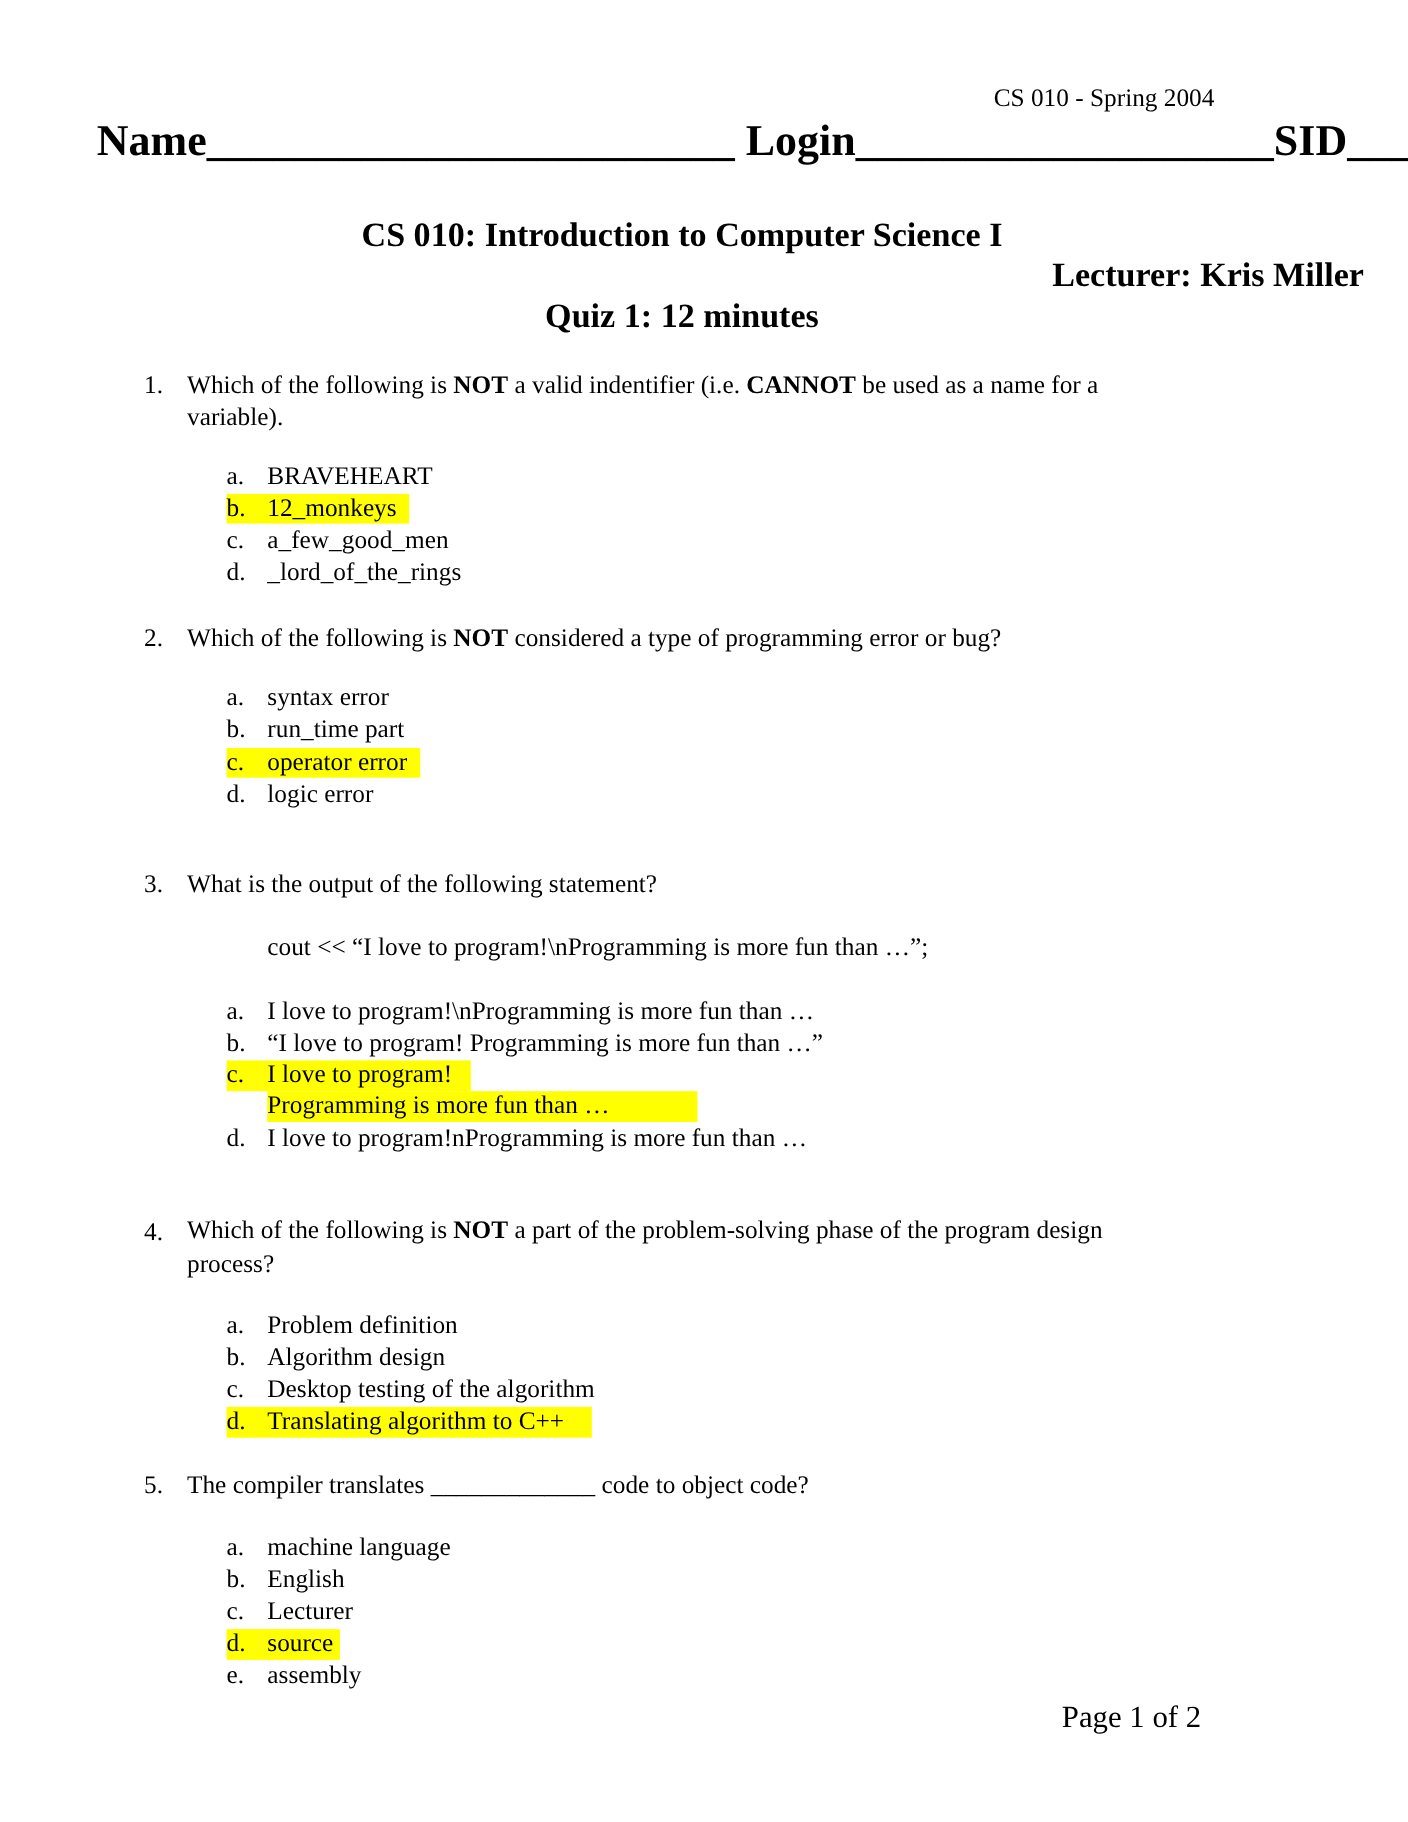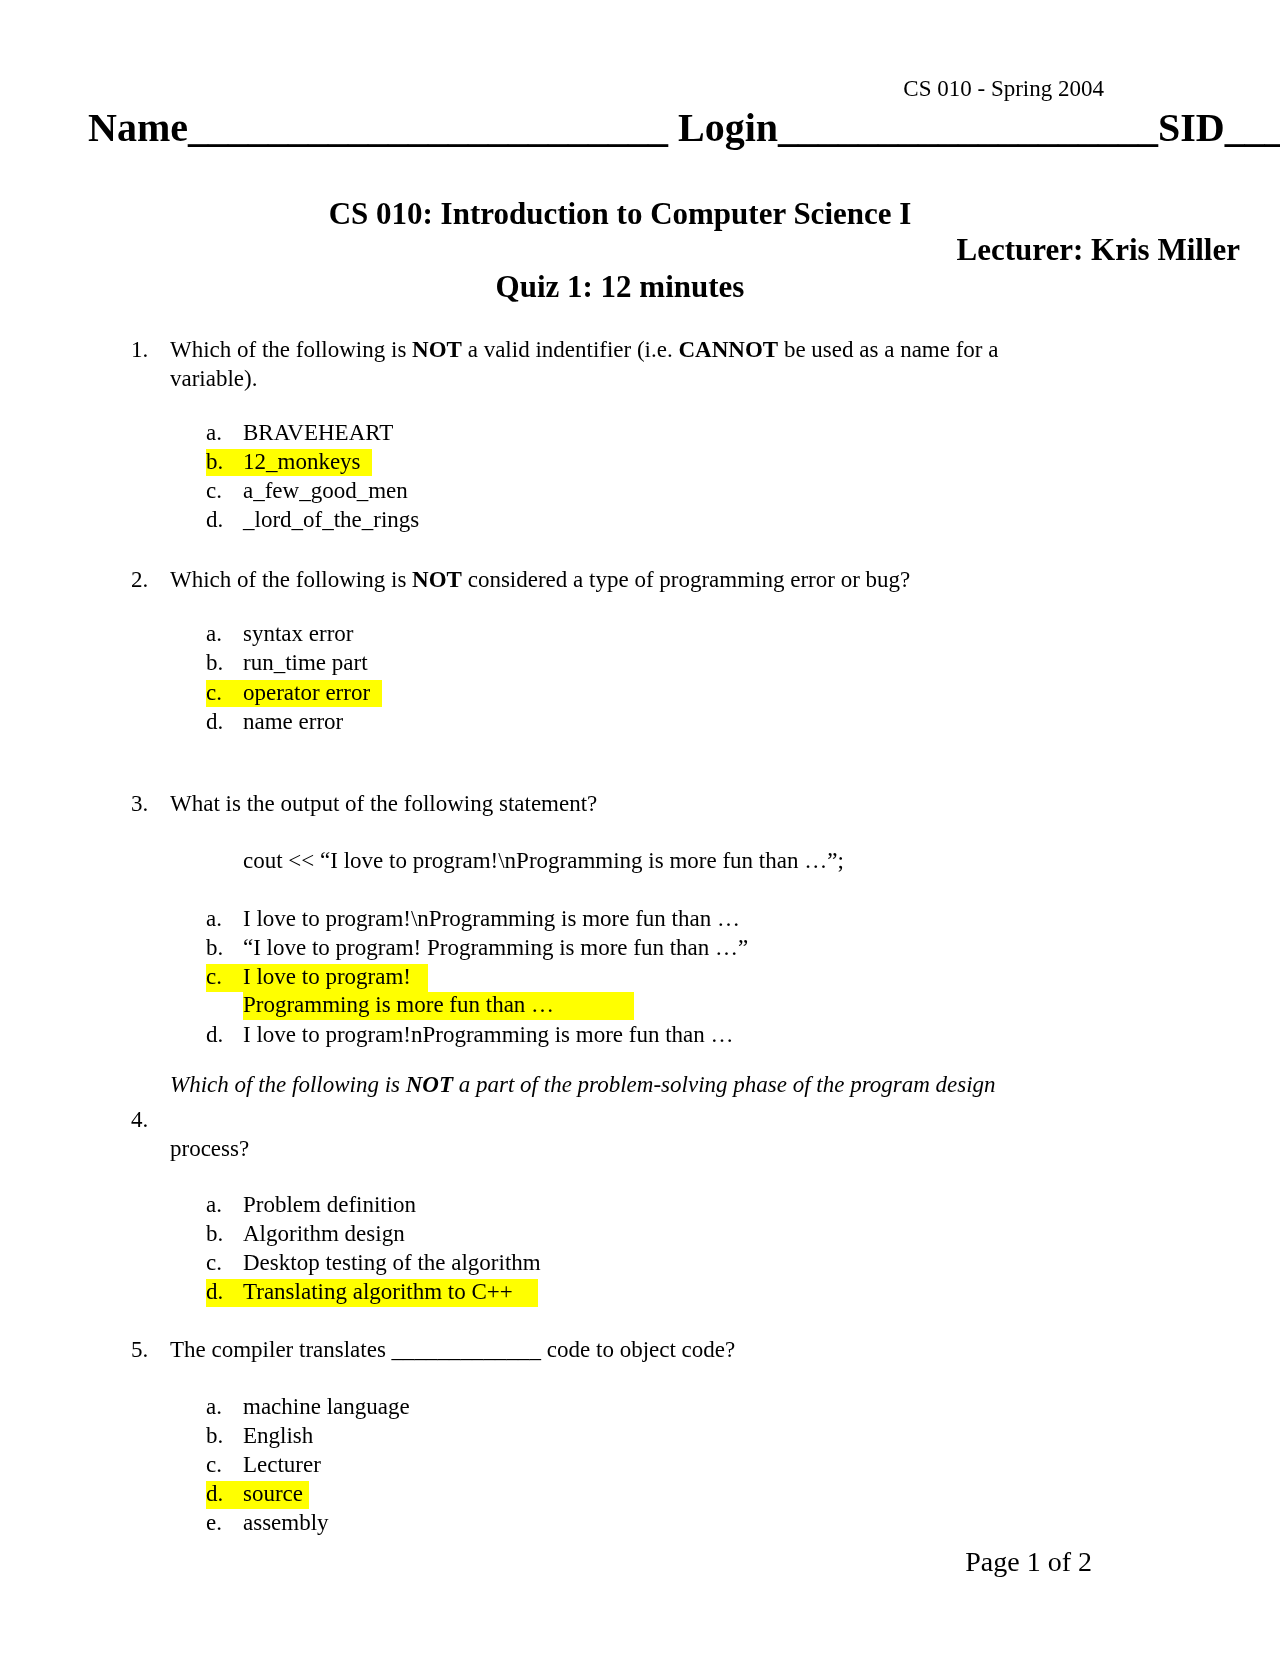--- a/index.html
+++ b/index.html
@@ -37,37 +37,37 @@
   <div class="opt" style="left:206px; top:478px;"><span class="letter">c.</span><span class="otext">a_few_good_men</span></div>
   <div class="opt" style="left:206px; top:507px;"><span class="letter">d.</span><span class="otext">_lord_of_the_rings</span></div>
 </div>
 
 <div>
   <div class="abs q" style="left:131px; top:567px;">2.</div>
   <div class="abs q" style="left:170px; top:567px;"><span>Which of the following is </span><b>NOT</b><span> considered a type of programming error or bug?</span></div>
   <div class="opt" style="left:206px; top:621px;"><span class="letter">a.</span><span class="otext">syntax error</span></div>
   <div class="opt" style="left:206px; top:650px;"><span class="letter">b.</span><span class="otext">run_time part</span></div>
   <div class="opt hl" style="left:206px; top:680px; width:176px; height:27px;"><span class="letter">c.</span><span class="otext">operator error</span></div>
-  <div class="opt" style="left:206px; top:709px;"><span class="letter">d.</span><span class="otext">name error</span></div>
+  <div class="opt" style="left:206px; top:709px;"><span class="letter">d.</span><span class="otext">logic error</span></div>
 </div>
 
 <div>
   <div class="abs q" style="left:131px; top:791px;">3.</div>
   <div class="abs q" style="left:170px; top:791px;">What is the output of the following statement?</div>
   <div class="abs code" style="left:243px; top:848px;">cout &lt;&lt; “I love to program!\nProgramming is more fun than …”;</div>
   <div class="opt" style="left:206px; top:906px;"><span class="letter">a.</span><span class="otext">I love to program!\nProgramming is more fun than …</span></div>
   <div class="opt" style="left:206px; top:935px;"><span class="letter">b.</span><span class="otext">“I love to program! Programming is more fun than …”</span></div>
   <div class="opt hl" style="left:206px; top:964px; width:222px; height:28px;"><span class="letter">c.</span><span class="otext">I love to program!</span></div>
   <div class="opt hl" style="left:243px; top:992px; width:391px; height:28px;"><span style="position:absolute;left:0;">Programming is more fun than …</span></div>
   <div class="opt" style="left:206px; top:1022px;"><span class="letter">d.</span><span class="otext">I love to program!nProgramming is more fun than …</span></div>
 </div>
 
 <div>
   <div class="abs q" style="left:131px; top:1107px;">4.</div>
-  <div class="abs q" style="left:170px; top:1072px;font-style:italic;"><span>Which of the following is </span><b>NOT</b><span> a part of the problem-solving phase of the program design</span></div>
+  <div class="abs q" style="left:170px; top:1105px;"><span>Which of the following is </span><b>NOT</b><span> a part of the problem-solving phase of the program design</span></div>
   <div class="abs q" style="left:170px; top:1136px;">process?</div>
   <div class="opt" style="left:206px; top:1192px;"><span class="letter">a.</span><span class="otext">Problem definition</span></div>
   <div class="opt" style="left:206px; top:1221px;"><span class="letter">b.</span><span class="otext">Algorithm design</span></div>
   <div class="opt" style="left:206px; top:1250px;"><span class="letter">c.</span><span class="otext">Desktop testing of the algorithm</span></div>
   <div class="opt hl" style="left:206px; top:1279px; width:332px; height:28px;"><span class="letter">d.</span><span class="otext">Translating algorithm to C++</span></div>
 </div>
 
 <div>
   <div class="abs q" style="left:131px; top:1337px;">5.</div>
   <div class="abs q" style="left:170px; top:1337px;">The compiler translates _____________ code to object code?</div>

